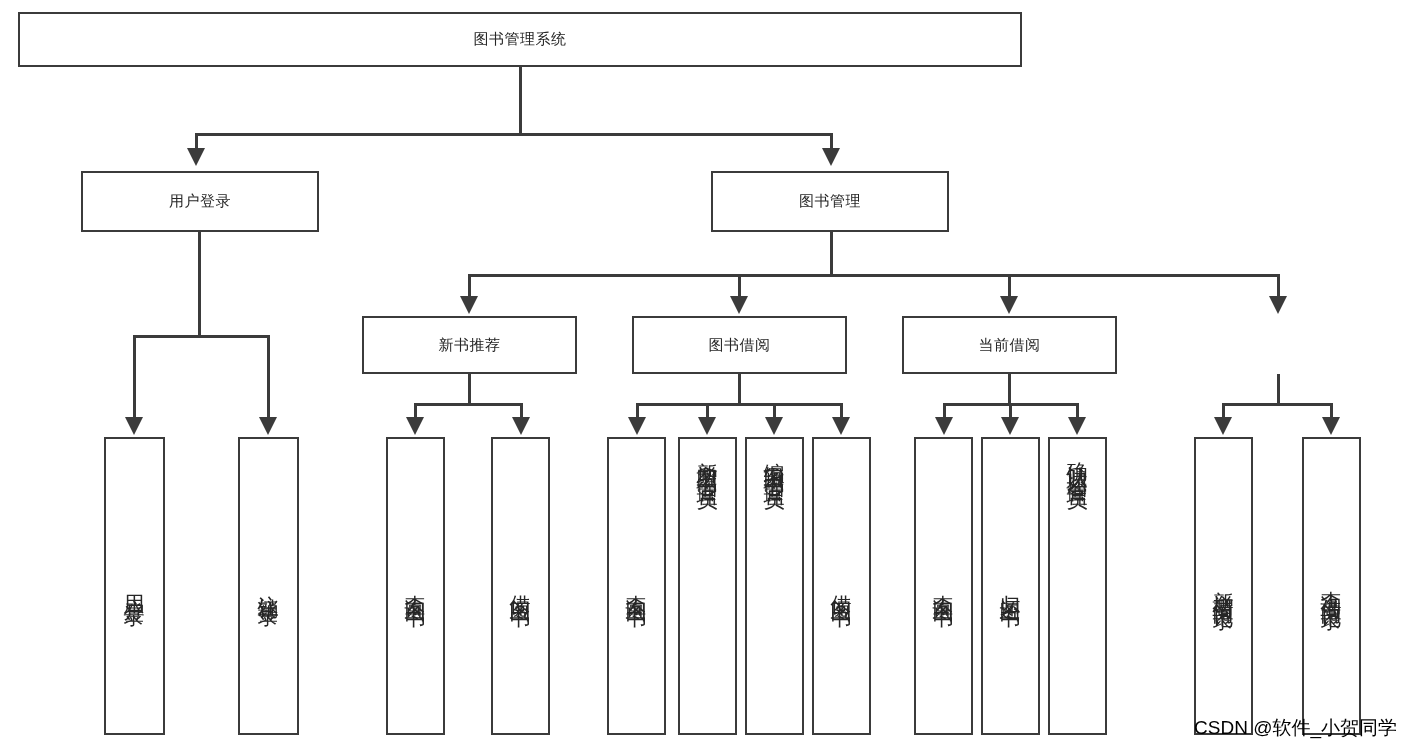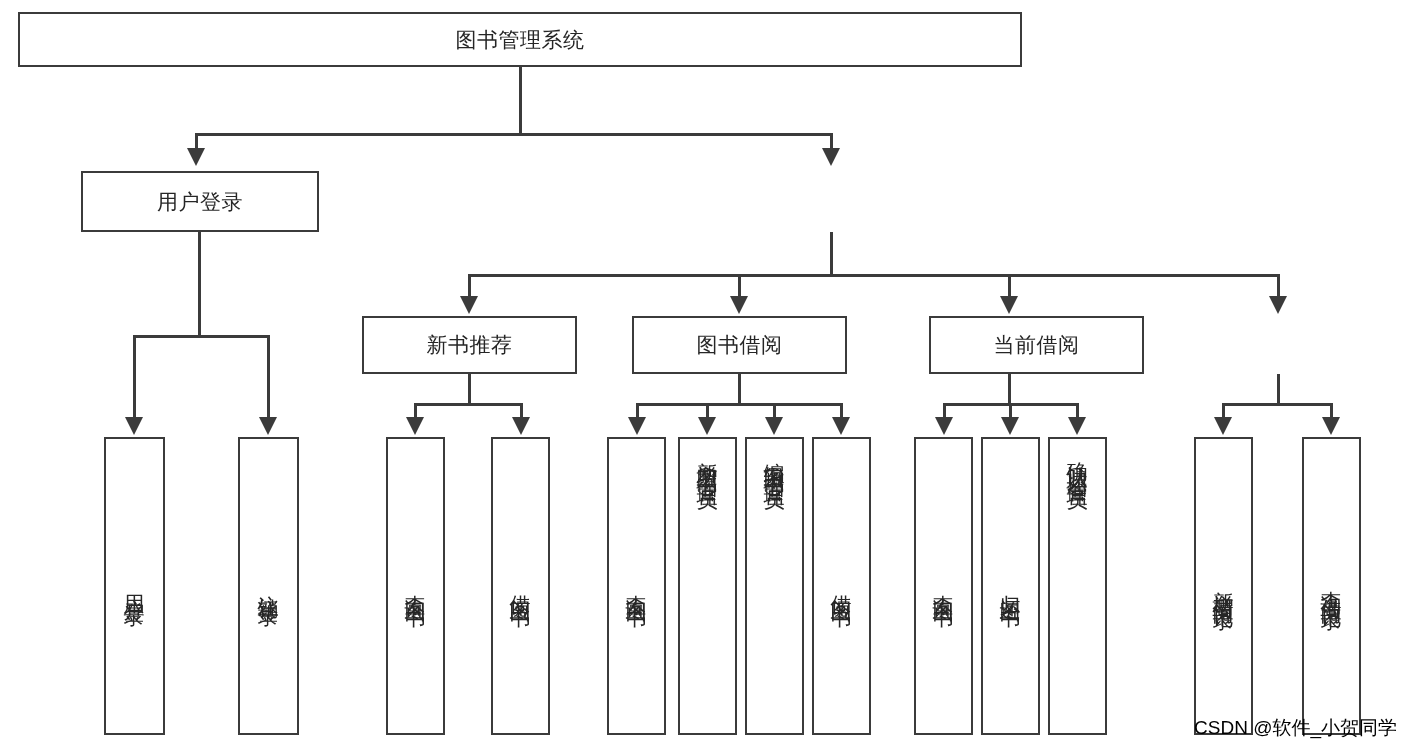--- a/index.html
+++ b/index.html
@@ -21,21 +21,21 @@
     position: absolute;
     box-sizing: border-box;
     border: 2px solid #3b3b3b;
     background: #ffffff;
     display: flex;
     align-items: center;
     justify-content: center;
     color: #262626;
   }
   .node.horiz {
-    font-size: 21px;
+    font-size: 15px;
     letter-spacing: 0.5px;
   }
   .node.vert {
     font-size: 21px;
     padding-top: 6px;
     padding-bottom: 6px;
     align-items: flex-start;
   }
   .vlabel {
     writing-mode: vertical-rl;
@@ -84,20 +84,23 @@
 
   <div class="edge h" style="left:195px; top:133px; width:638px; height:3px;"></div>
 
   <div class="edge v" style="left:195px; top:133px; width:3px; height:17px;"></div>
   <div class="arrow" style="left:187px; top:148px;"></div>
   <div class="edge v" style="left:830px; top:133px; width:3px; height:17px;"></div>
   <div class="arrow" style="left:822px; top:148px;"></div>
 
   <div class="node horiz" style="left:81px; top:171px; width:238px; height:61px;">
     <span>用户登录</span>
+  </div>
+  <div class="node horiz" style="left:711px; top:171px; width:238px; height:61px;">
+    <span>图书管理</span>
   </div>
 
   <div class="edge v" style="left:198px; top:232px; width:3px; height:106px;"></div>
   <div class="edge h" style="left:133px; top:335px; width:136px; height:3px;"></div>
   <div class="edge v" style="left:133px; top:335px; width:3px; height:84px;"></div>
   <div class="arrow" style="left:125px; top:417px;"></div>
   <div class="edge v" style="left:267px; top:335px; width:3px; height:84px;"></div>
   <div class="arrow" style="left:259px; top:417px;"></div>
 
   <div class="node vert centered" style="left:104px; top:437px; width:61px; height:298px;">
@@ -118,21 +121,21 @@
   <div class="arrow" style="left:1000px; top:296px;"></div>
   <div class="edge v" style="left:1277px; top:274px; width:3px; height:25px;"></div>
   <div class="arrow" style="left:1269px; top:296px;"></div>
 
   <div class="node horiz" style="left:362px; top:316px; width:215px; height:58px;">
     <span>新书推荐</span>
   </div>
   <div class="node horiz" style="left:632px; top:316px; width:215px; height:58px;">
     <span>图书借阅</span>
   </div>
-  <div class="node horiz" style="left:902px; top:316px; width:215px; height:58px;margin-left:27px;">
+  <div class="node horiz" style="left:902px; top:316px; width:215px; height:58px;">
     <span>当前借阅</span>
   </div>
 
   <div class="edge v" style="left:468px; top:374px; width:3px; height:32px;"></div>
   <div class="edge h" style="left:414px; top:403px; width:109px; height:3px;"></div>
   <div class="edge v" style="left:414px; top:403px; width:3px; height:16px;"></div>
   <div class="arrow" style="left:406px; top:417px;"></div>
   <div class="edge v" style="left:520px; top:403px; width:3px; height:16px;"></div>
   <div class="arrow" style="left:512px; top:417px;"></div>
 

